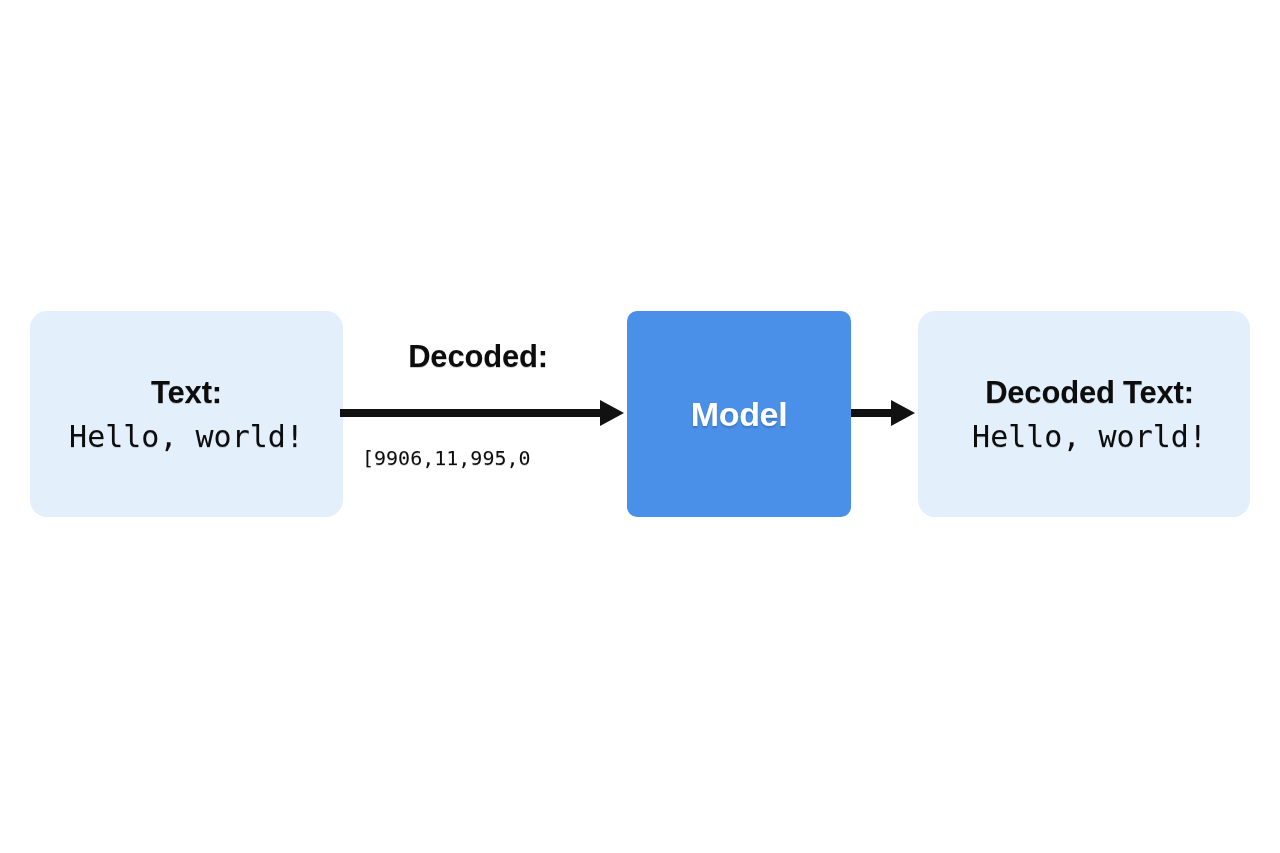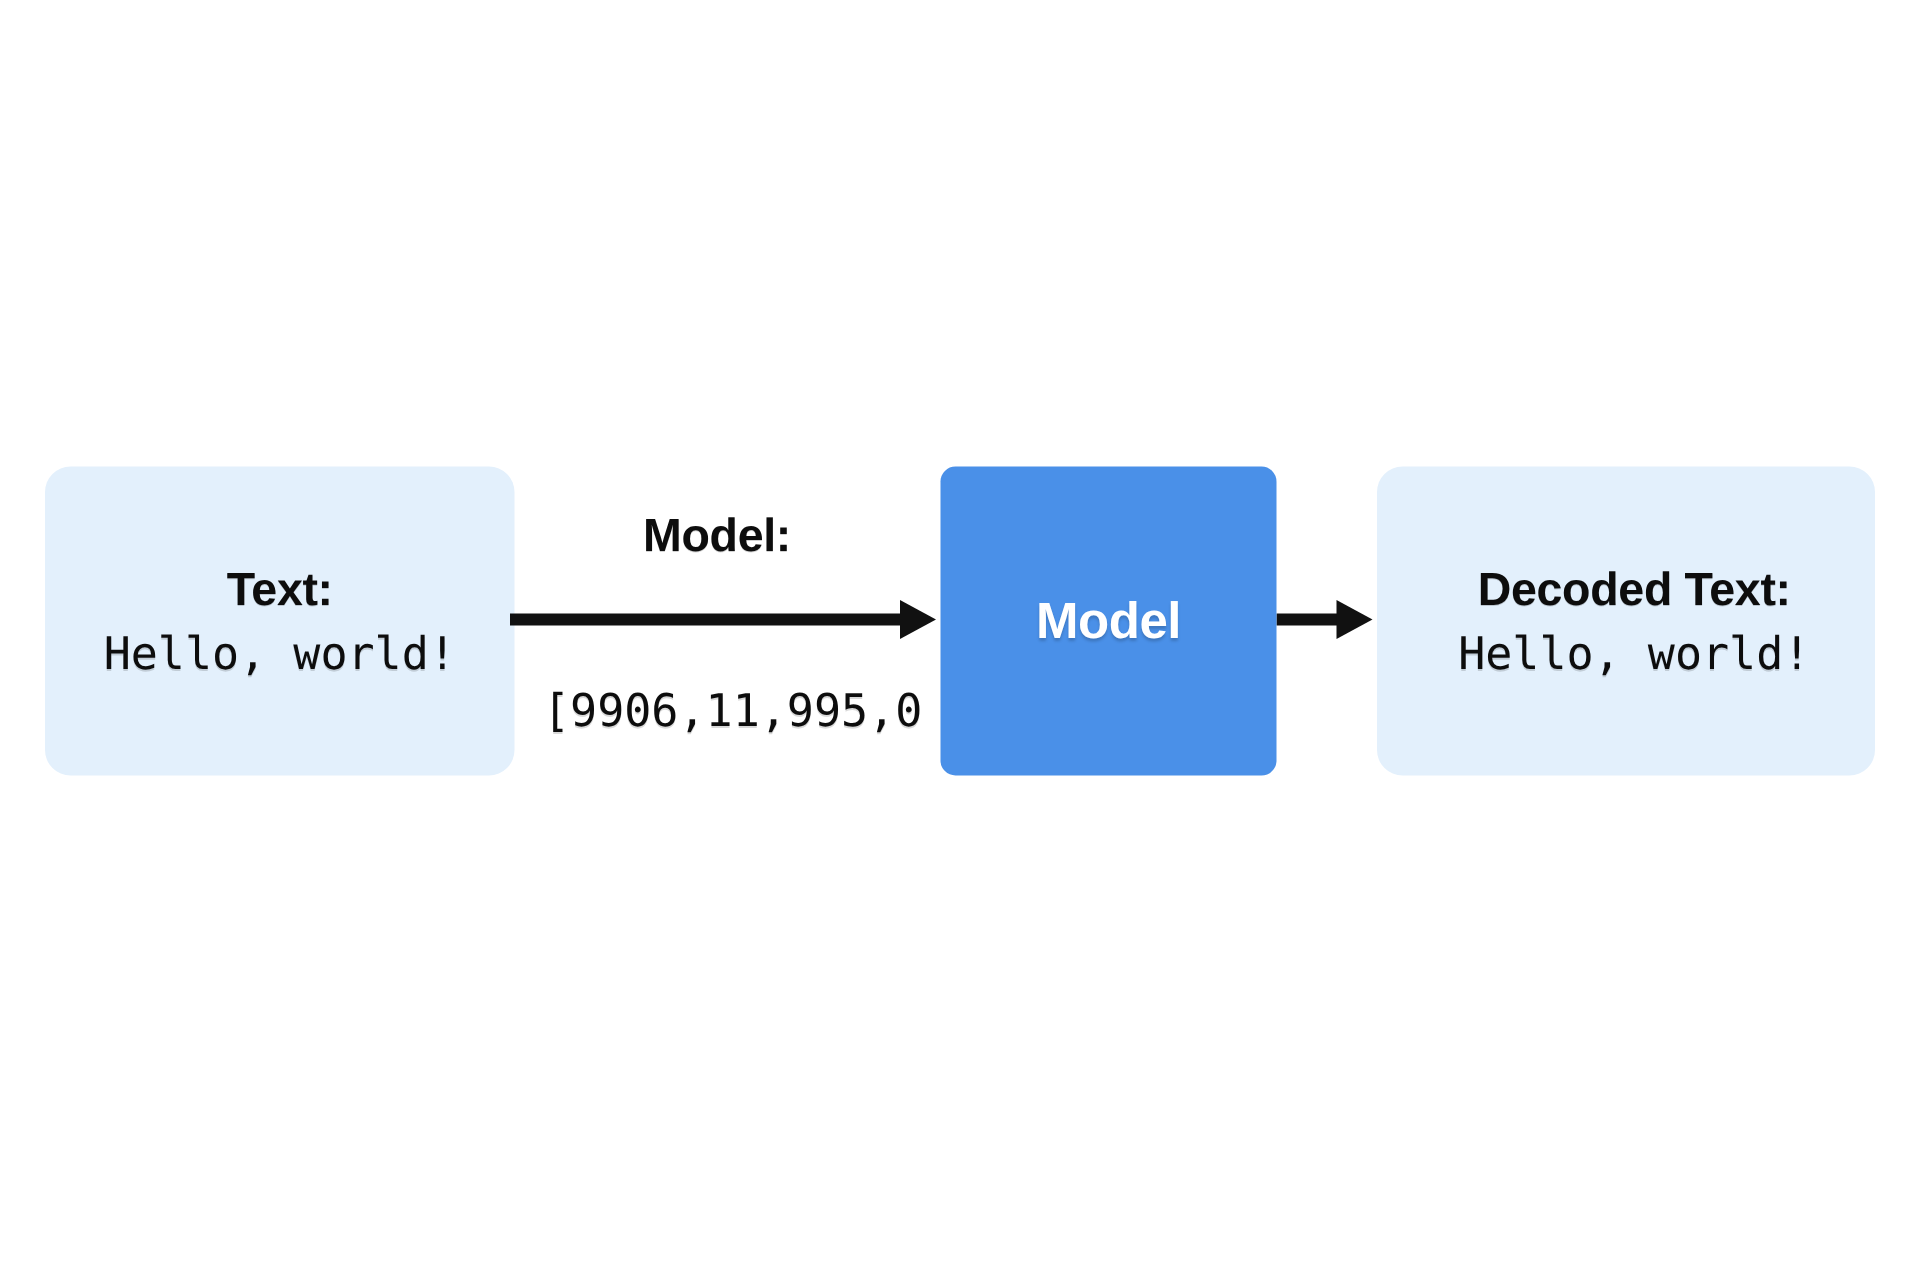--- a/index.html
+++ b/index.html
@@ -135,39 +135,39 @@
     font-family: "Liberation Sans", sans-serif;
     font-weight: bold;
     font-size: 31px;
     color: #0d0d0d;
     letter-spacing: -0.2px;
     text-shadow: 0 1px 0 rgba(0,0,0,0.18);
   }
 
   #label-tokens-value {
     left: 362px;
-    top: 460px;
+    top: 448px;
     font-family: "DejaVu Sans Mono", "Liberation Mono", monospace;
-    font-size: 30px;
+    font-size: 20px;
     color: #0d0d0d;
     text-align: center;
     text-shadow: 0 1px 0 rgba(0,0,0,0.15);
   }
 </style>
 </head>
 <body>
 
 <div id="diagram">
 
   <div class="node io" id="box-input">
     <div class="node-title">Text:</div>
     <div class="node-value">Hello, world!</div>
   </div>
 
-  <div class="edge-label" id="label-tokens-title">Model:</div>
+  <div class="edge-label" id="label-tokens-title">Decoded:</div>
 
   <div class="edge" id="edge-tokens">
     <svg width="288" height="30" viewBox="0 0 288 30" xmlns="http://www.w3.org/2000/svg">
       <line x1="2" y1="15" x2="264" y2="15" stroke="#111111" stroke-width="8" stroke-linecap="butt"></line>
       <polygon points="262,2 286,15 262,28" fill="#111111"></polygon>
     </svg>
   </div>
 
   <div class="edge-label" id="label-tokens-value">[9906,11,995,0</div>
 

